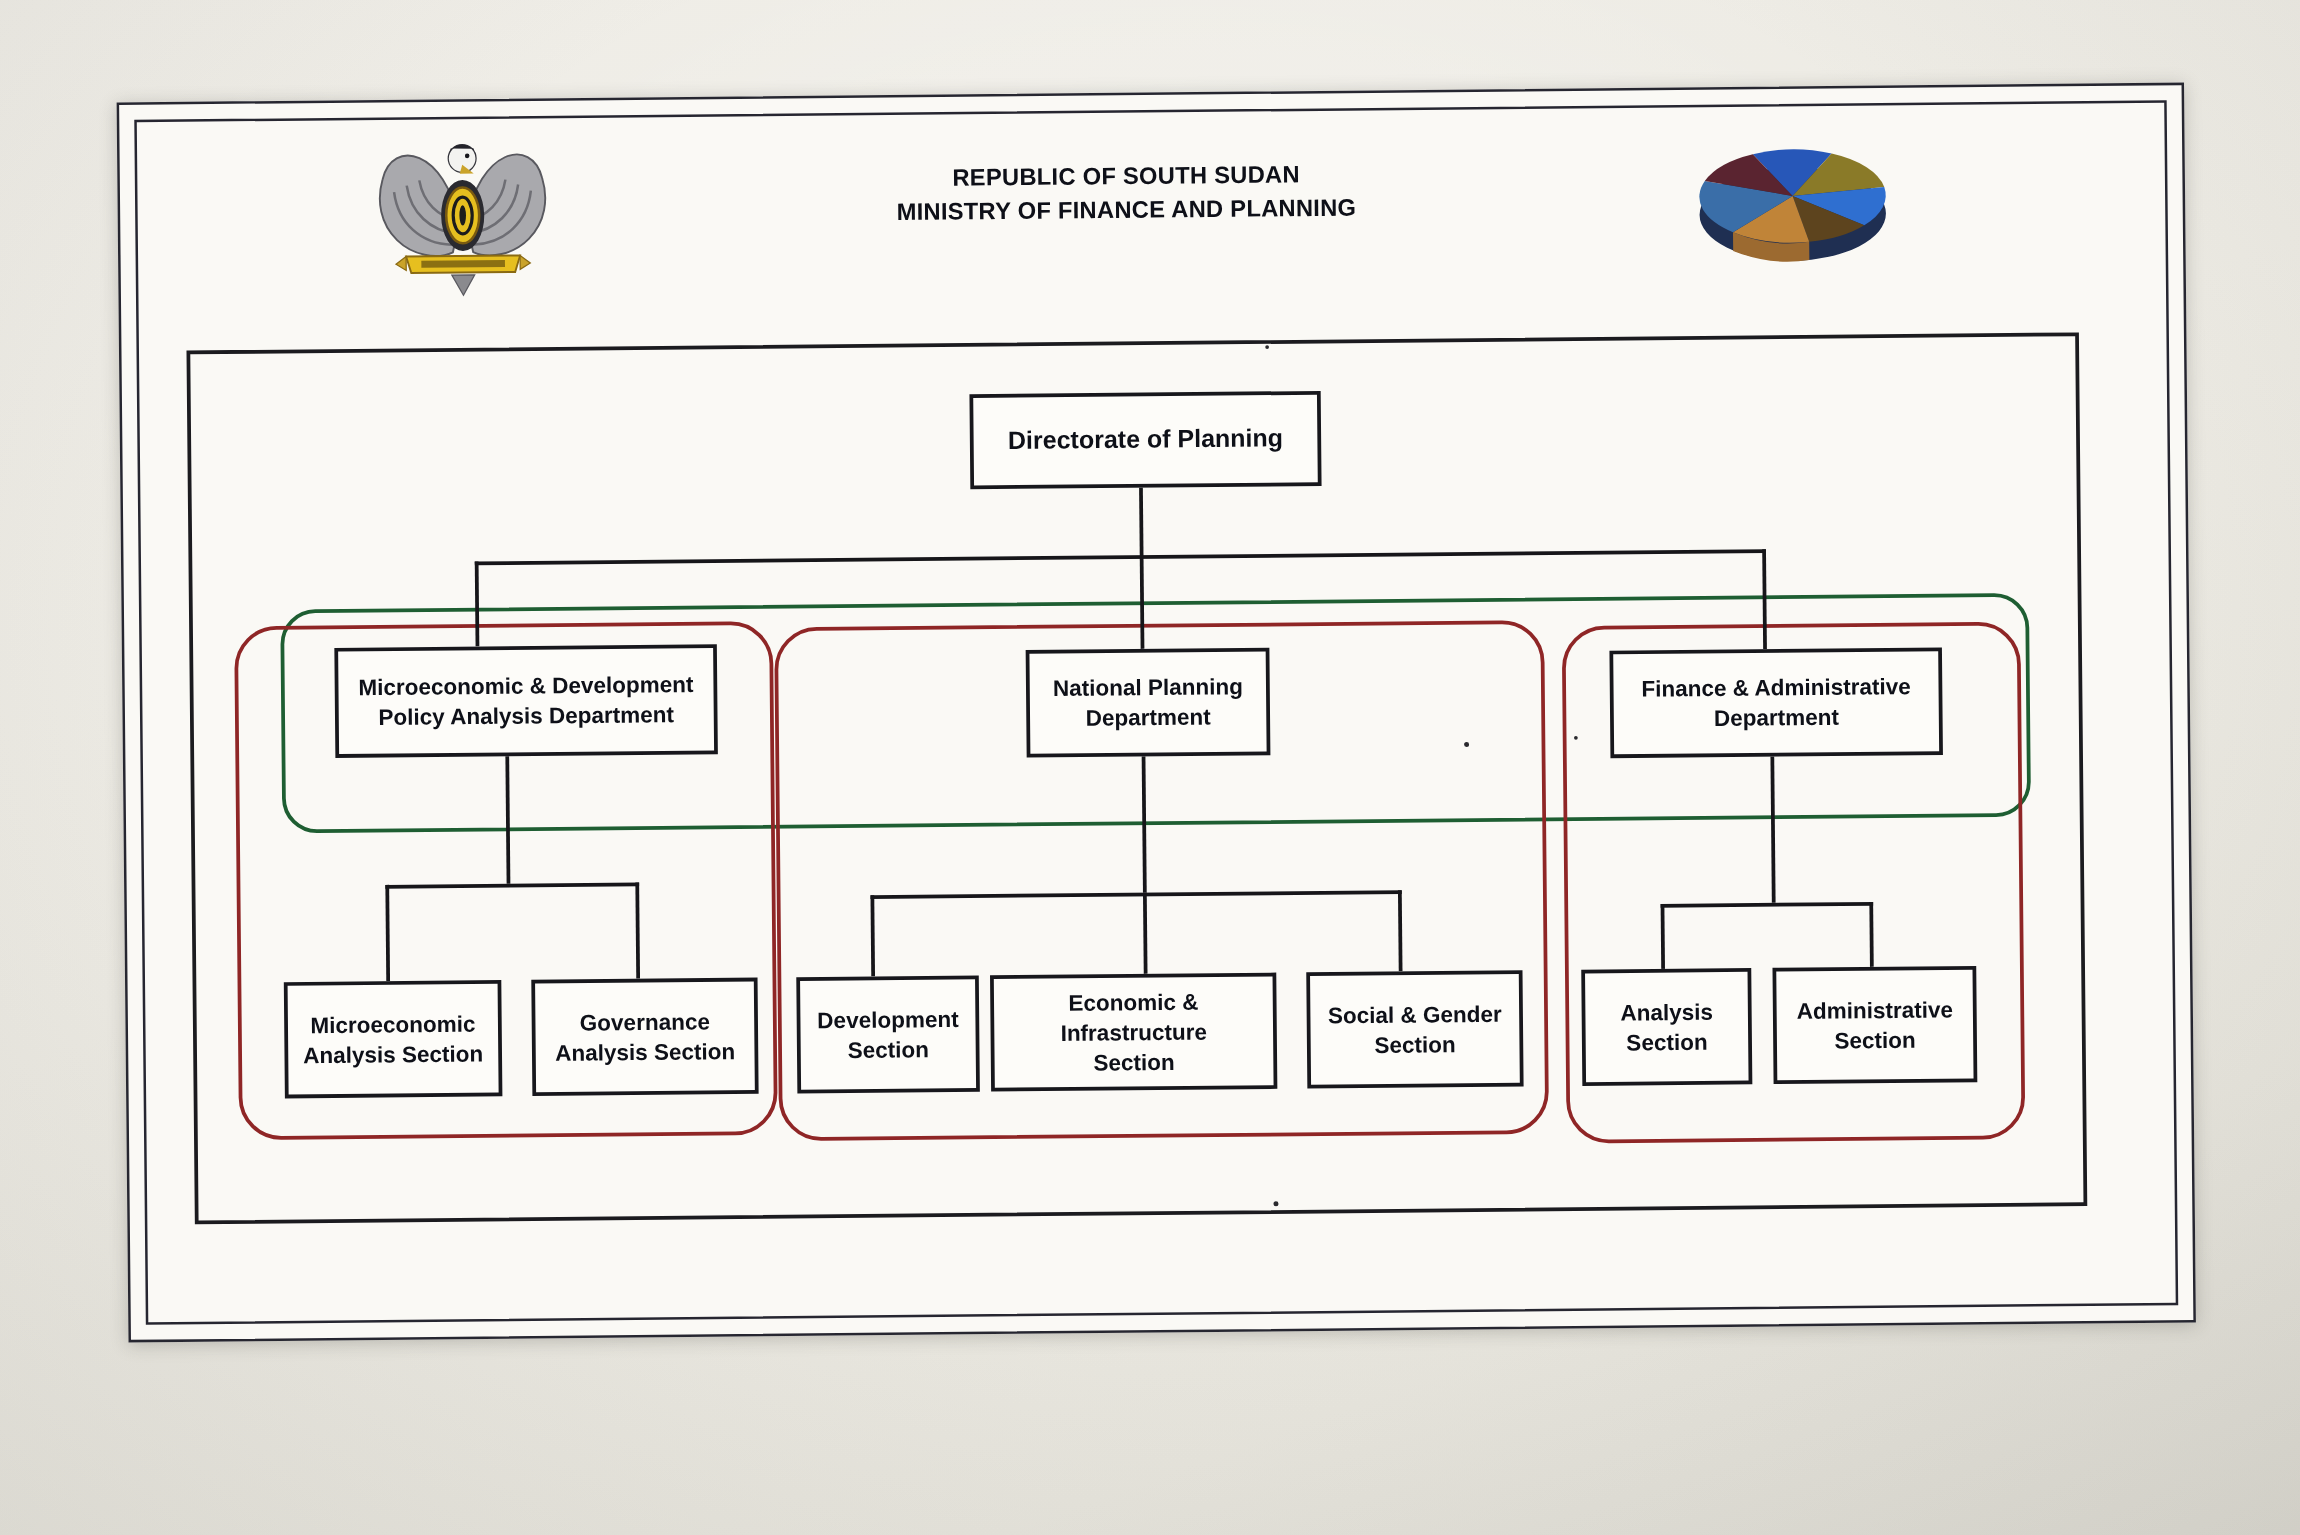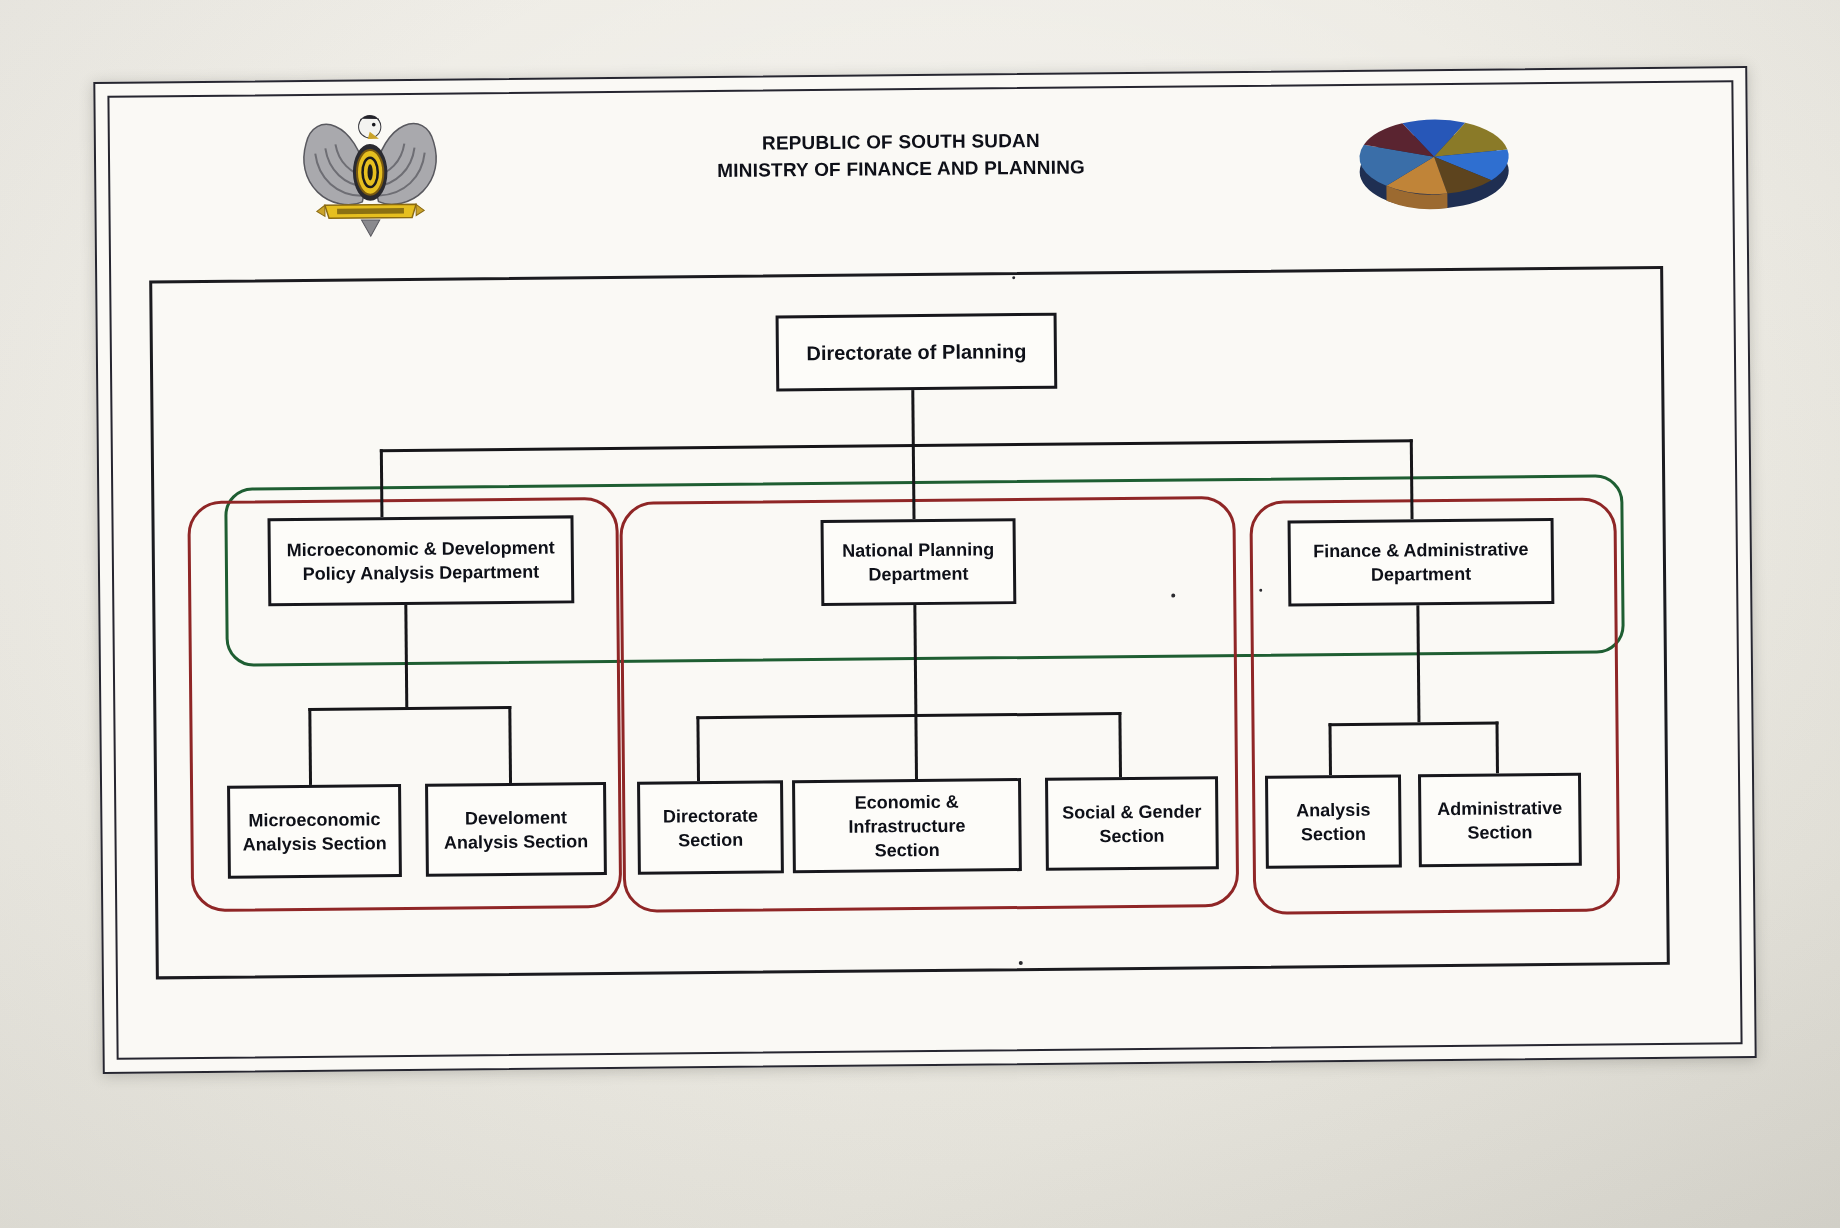--- a/index.html
+++ b/index.html
@@ -144,25 +144,25 @@
     <div class="nbox dept-box" style="left:1133px;top:248px;width:260px;height:80px;">
       <span>Finance &amp; Administrative</span>
       <span>Department</span>
     </div>
 
     <div class="nbox sec-box" style="left:70px;top:503px;width:168px;height:87px;">
       <span>Microeconomic</span>
       <span>Analysis Section</span>
     </div>
     <div class="nbox sec-box" style="left:268px;top:503px;width:175px;height:87px;">
-      <span>Develoment</span>
+      <span>Governance</span>
       <span>Analysis Section</span>
     </div>
     <div class="nbox sec-box" style="left:480px;top:503px;width:140px;height:87px;">
-      <span>Directorate</span>
+      <span>Development</span>
       <span>Section</span>
     </div>
     <div class="nbox sec-box" style="left:635px;top:503px;width:223px;height:87px;">
       <span>Economic &amp; Infrastructure</span>
       <span>Section</span>
     </div>
     <div class="nbox sec-box" style="left:888px;top:503px;width:167px;height:87px;">
       <span>Social &amp; Gender</span>
       <span>Section</span>
     </div>

